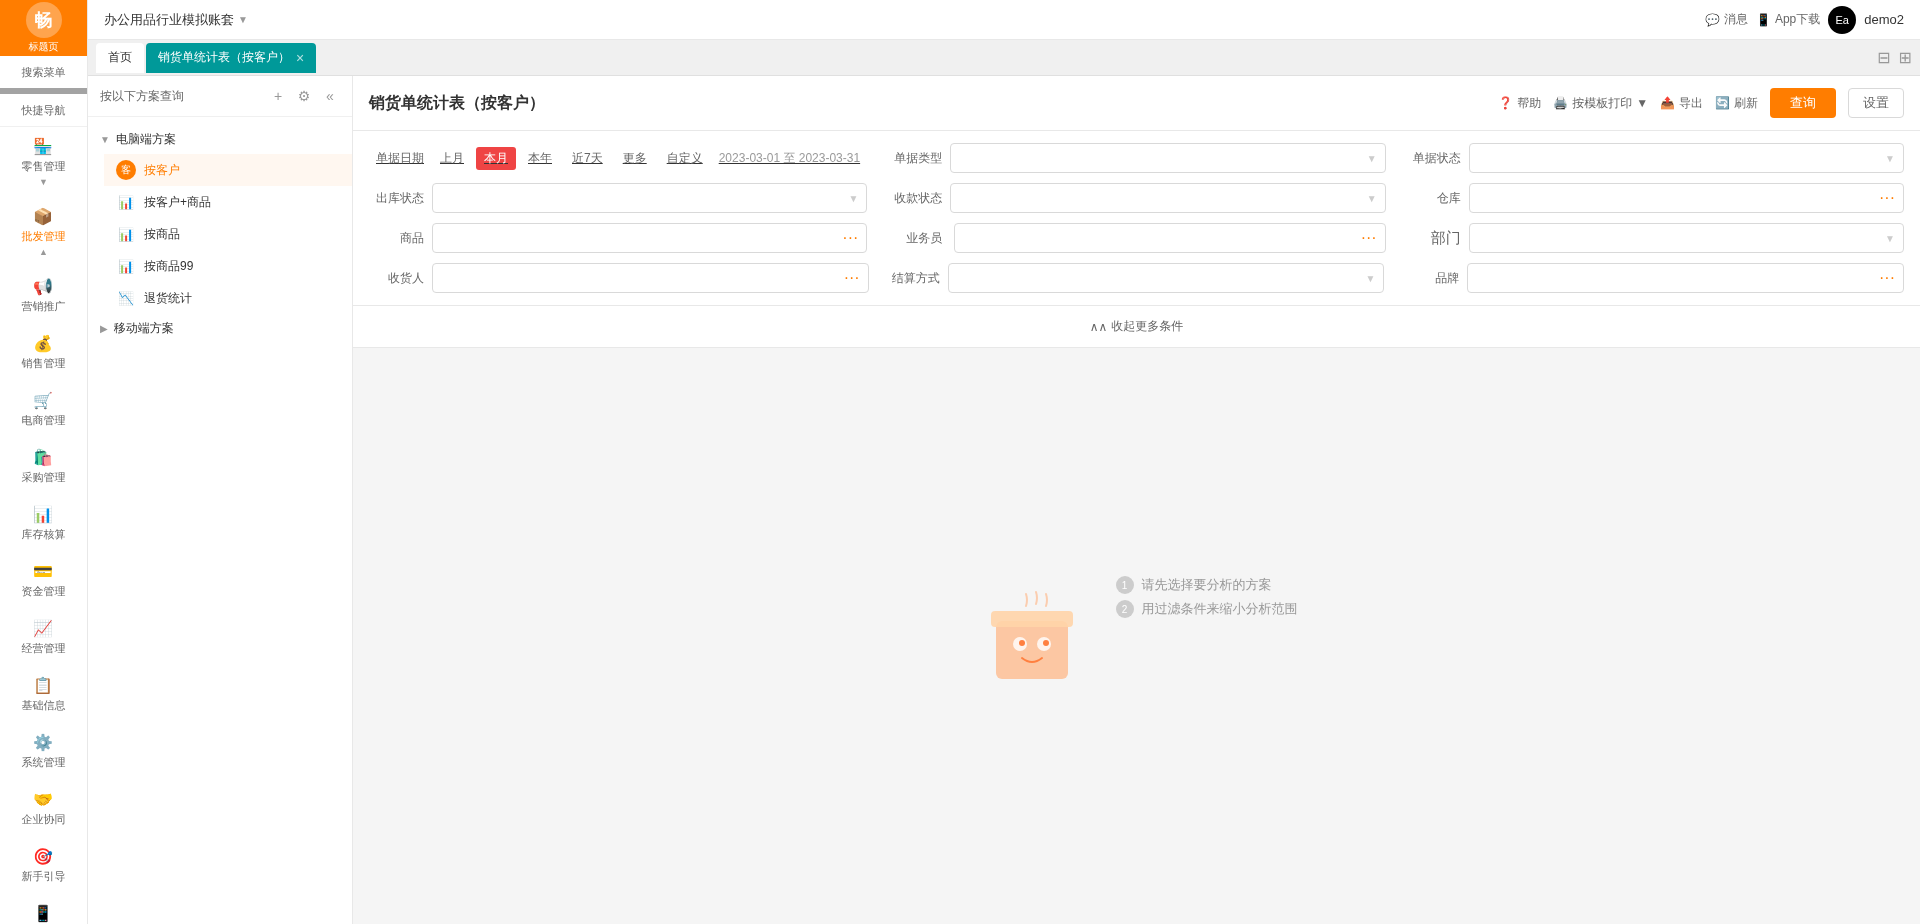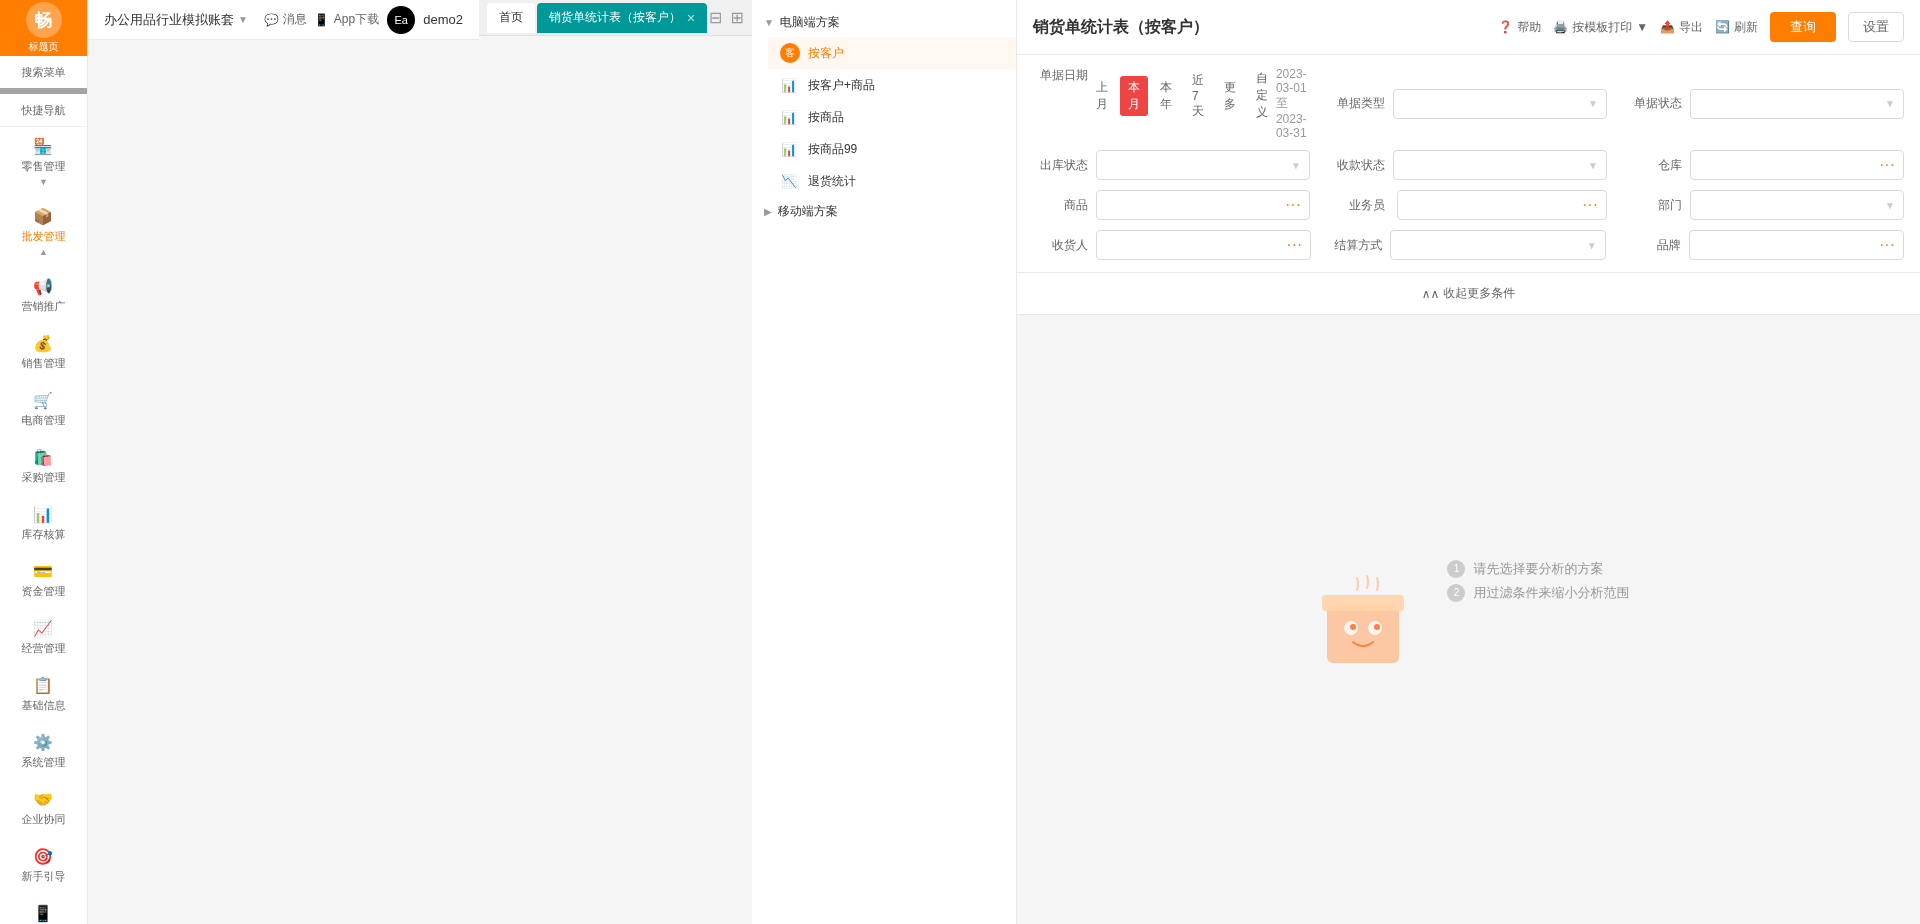--- a/index.html
+++ b/index.html
@@ -17,21 +17,21 @@
     .sidebar-menu { flex: 1; overflow-y: auto; }
     .sidebar-item { padding: 10px 0; text-align: center; cursor: pointer; display: flex; flex-direction: column; align-items: center; gap: 3px; }
     .sidebar-item.active { color: #ff7d00; }
     .sidebar-item .item-icon { font-size: 16px; color: #666; }
     .sidebar-item.active .item-icon { color: #ff7d00; }
     .sidebar-item .item-label { font-size: 11px; color: #666; }
     .sidebar-item.active .item-label { color: #ff7d00; }
     .sidebar-item .expand-arrow { font-size: 9px; color: #999; }
 
     
-    .main { flex: 1; display: flex; overflow: hidden; }
+    .main { flex: 1; display: flex; flex-direction: column; overflow: hidden; }
 
     
     .topbar { height: 40px; background: #fff; border-bottom: 1px solid #e8e8e8; display: flex; align-items: center; padding: 0 16px; gap: 8px; }
     .topbar-action { display: flex; align-items: center; gap: 4px; font-size: 12px; color: #666; cursor: pointer; }
     .user-avatar { width: 28px; height: 28px; border-radius: 50%; background: #000000; display: flex; align-items: center; justify-content: center; color: #fff; font-size: 11px; cursor: pointer; overflow: hidden; }
 
     
     .tabbar { height: 36px; background: #f0f0f0; display: flex; align-items: center; padding: 0 8px; gap: 2px; border-bottom: 1px solid #e0e0e0; }
     .tab { height: 30px; padding: 0 12px; display: flex; align-items: center; gap: 6px; font-size: 12px; cursor: pointer; border-radius: 4px 4px 0 0; background: #e0e0e0; color: #666; }
     .tab.active { background: #009999; color: #fff; }
@@ -211,20 +211,34 @@
     </div>
     <div class="tab-window-controls">
       <span class="win-btn">⊟</span>
       <span class="win-btn">⊞</span>
     </div>
   </div>
 
   <div class="content">
 
     <div class="left-panel">
+      <div class="left-panel-header">
+        <span class="left-panel-title">按以下方案查询</span>
+        <div class="left-panel-actions">
+          <div class="left-panel-action">
+            <span>+</span>
+          </div>
+          <div class="left-panel-action">
+            <span>⚙</span>
+          </div>
+          <div class="left-panel-action">
+            <span>«</span>
+          </div>
+        </div>
+      </div>
       <div class="plan-tree">
         <div class="tree-group">
           <div class="tree-group-header">
             <span class="tree-expand">▼</span>
             <span class="tree-group-label">电脑端方案</span>
           </div>
           <div class="tree-items">
             <div class="tree-item active">
               <div class="item-icon-small">客</div>
               <span class="item-text">按客户</span>
@@ -279,21 +293,21 @@
             <span>刷新</span>
           </div>
           <button class="query-btn">查询</button>
           <button class="settings-btn">设置</button>
         </div>
       </div>
 
       <div class="filter-area">
 
         <div style="display:flex; align-items:center; gap:0; margin-bottom:10px;">
-          <div style="display:flex;align-items:flex-start;flex:1;">
+          <div style="display:flex;align-items:center;gap:8px;flex:1;text-decoration:underline;">
             <span style="font-size:12px;color:#666;width:55px;text-align:right;flex-shrink:0;">单据日期</span>
             <div style="display:flex;align-items:center;gap:4px;">
               <span class="date-tab">上月</span>
               <span class="date-tab active">本月</span>
               <span class="date-tab">本年</span>
               <span class="date-tab">近7天</span>
               <span class="date-tab">更多</span>
               <span class="date-tab">自定义</span>
             </div>
             <span class="date-range">2023-03-01 至 2023-03-31</span>
@@ -344,21 +358,21 @@
               <span class="dots">···</span>
             </div>
           </div>
           <div style="display:flex;align-items:center;gap:12px;flex:1;margin-left:20px;">
             <span style="font-size:12px;color:#666;width:55px;text-align:right;flex-shrink:0;">业务员</span>
             <div class="filter-select-dots">
               <span class="dots">···</span>
             </div>
           </div>
           <div style="display:flex;align-items:center;gap:8px;flex:1;margin-left:20px;">
-            <span style="font-size:12px;color:#666;width:55px;text-align:right;flex-shrink:0;">部门</span>
+            <span style="font-size:15px;color:#666;width:55px;text-align:right;flex-shrink:0;">部门</span>
             <div class="filter-select">
               <span></span>
               <span class="arrow">▼</span>
             </div>
           </div>
         </div>
 
         <div style="display:flex; align-items:center; gap:0;">
           <div style="display:flex;align-items:center;gap:8px;flex:1;">
             <span style="font-size:12px;color:#666;width:55px;text-align:right;flex-shrink:0;">收货人</span>

